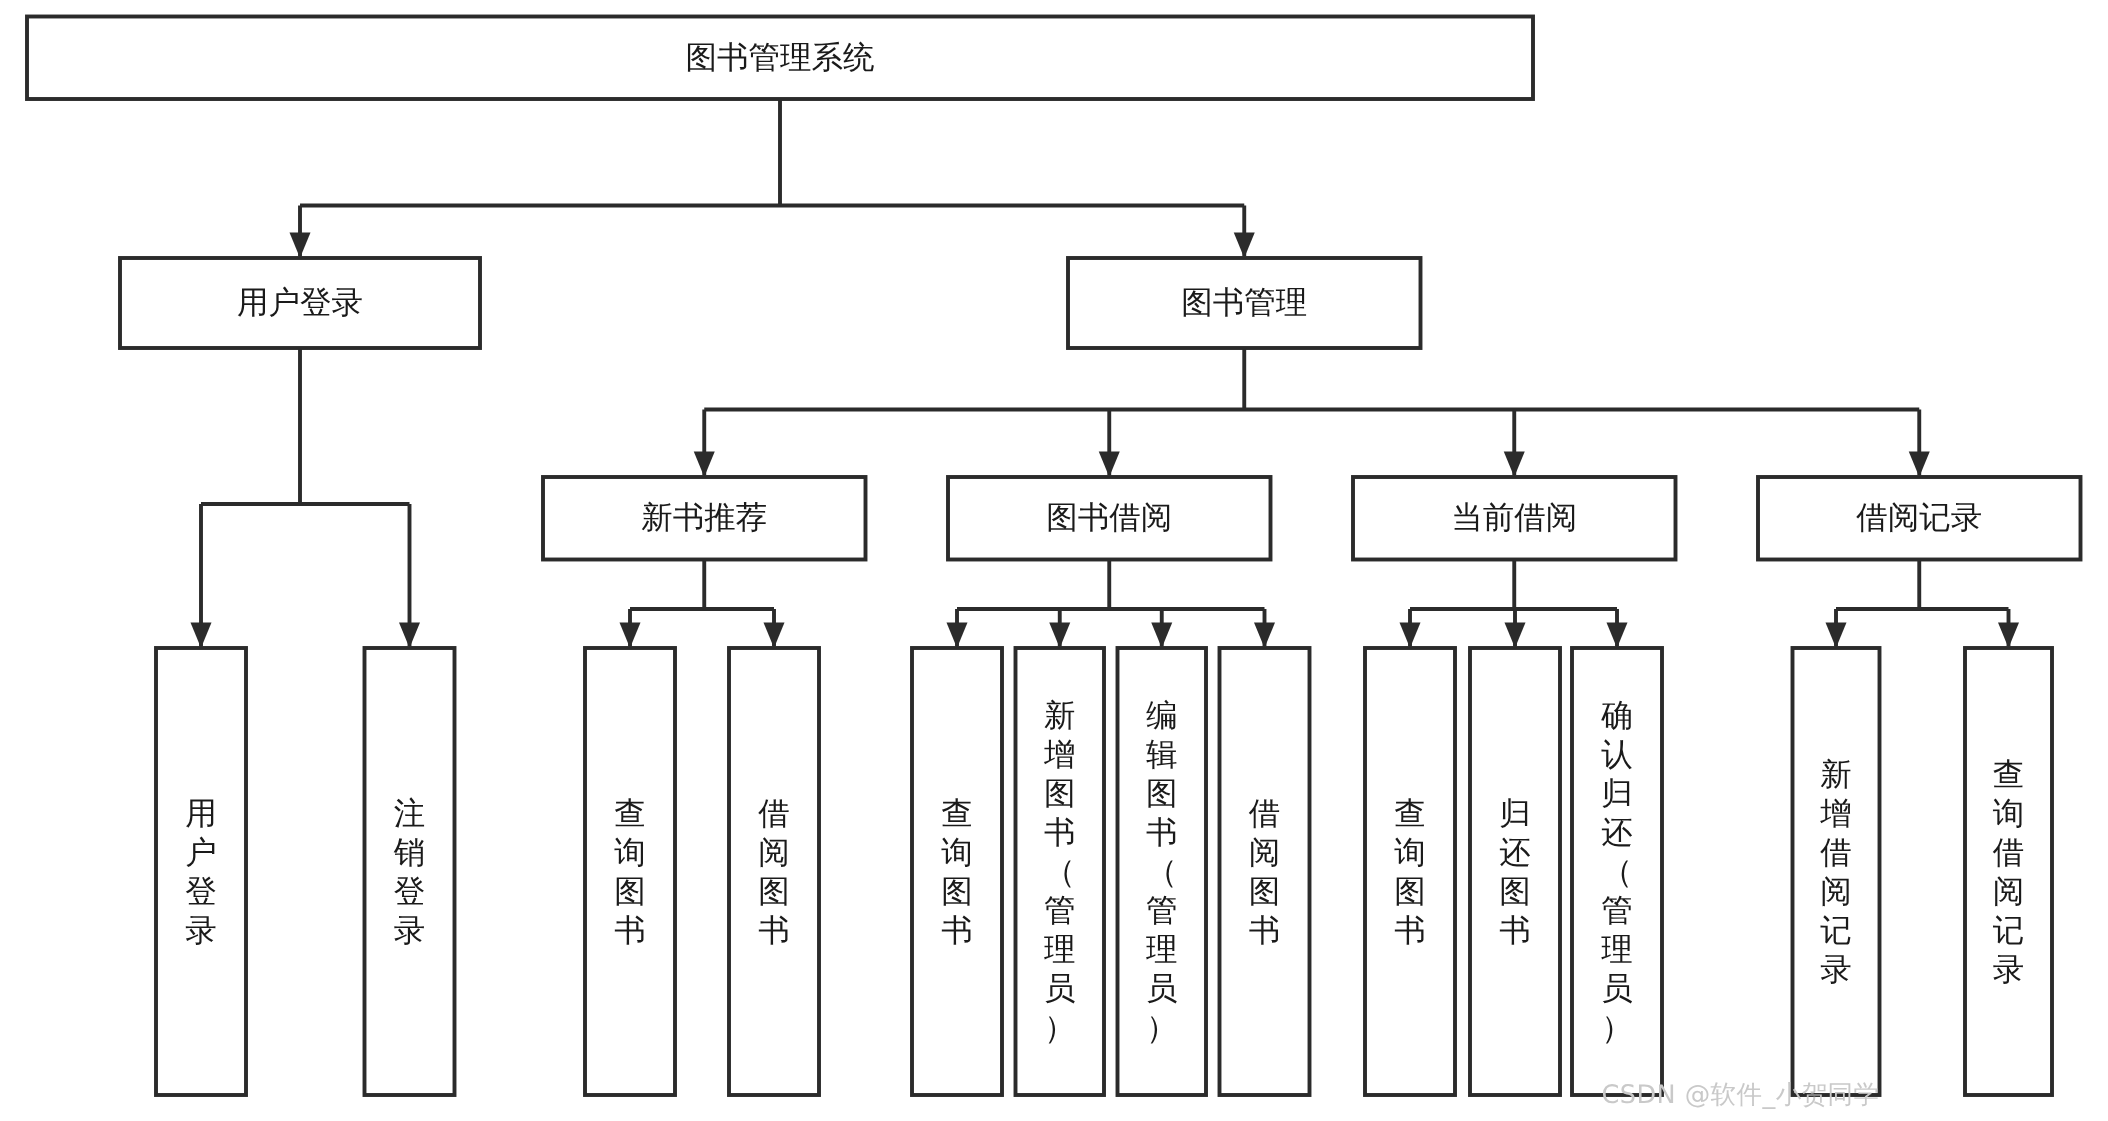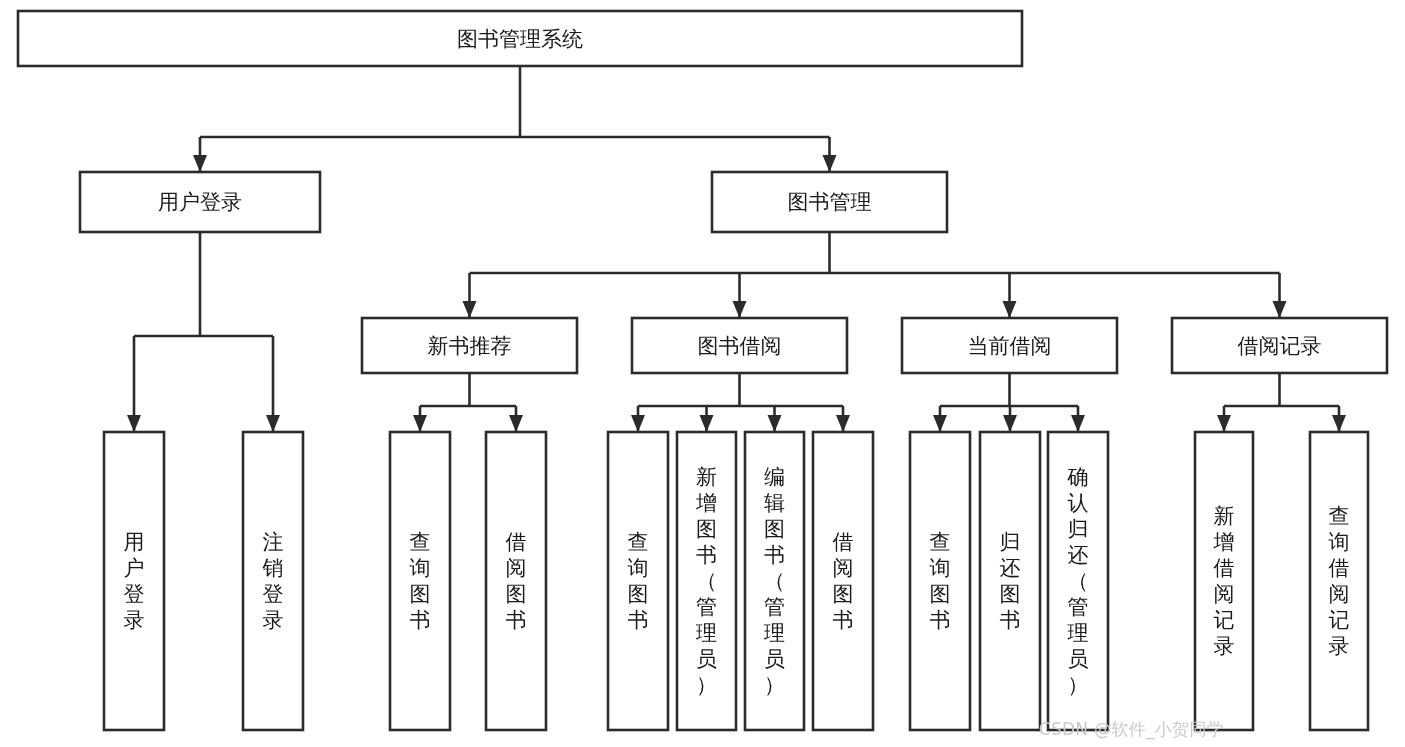--- a/index.html
+++ b/index.html
@@ -51,21 +51,21 @@
     dominant-baseline: middle;
   }
   .node-label-v {
     font-family: "DejaVu Sans", "Liberation Sans", sans-serif;
     font-size: 21px;
     fill: #1a1a1a;
     text-anchor: middle;
   }
   .watermark {
     position: absolute;
-    right: 32px;
+    right: 3px;
     bottom: 6px;
     font-family: "DejaVu Sans", "Liberation Sans", sans-serif;
     font-size: 17px;
     color: #c9c9c9;
     white-space: nowrap;
     letter-spacing: 0.3px;
     user-select: none;
   }
 </style>
 </head>

